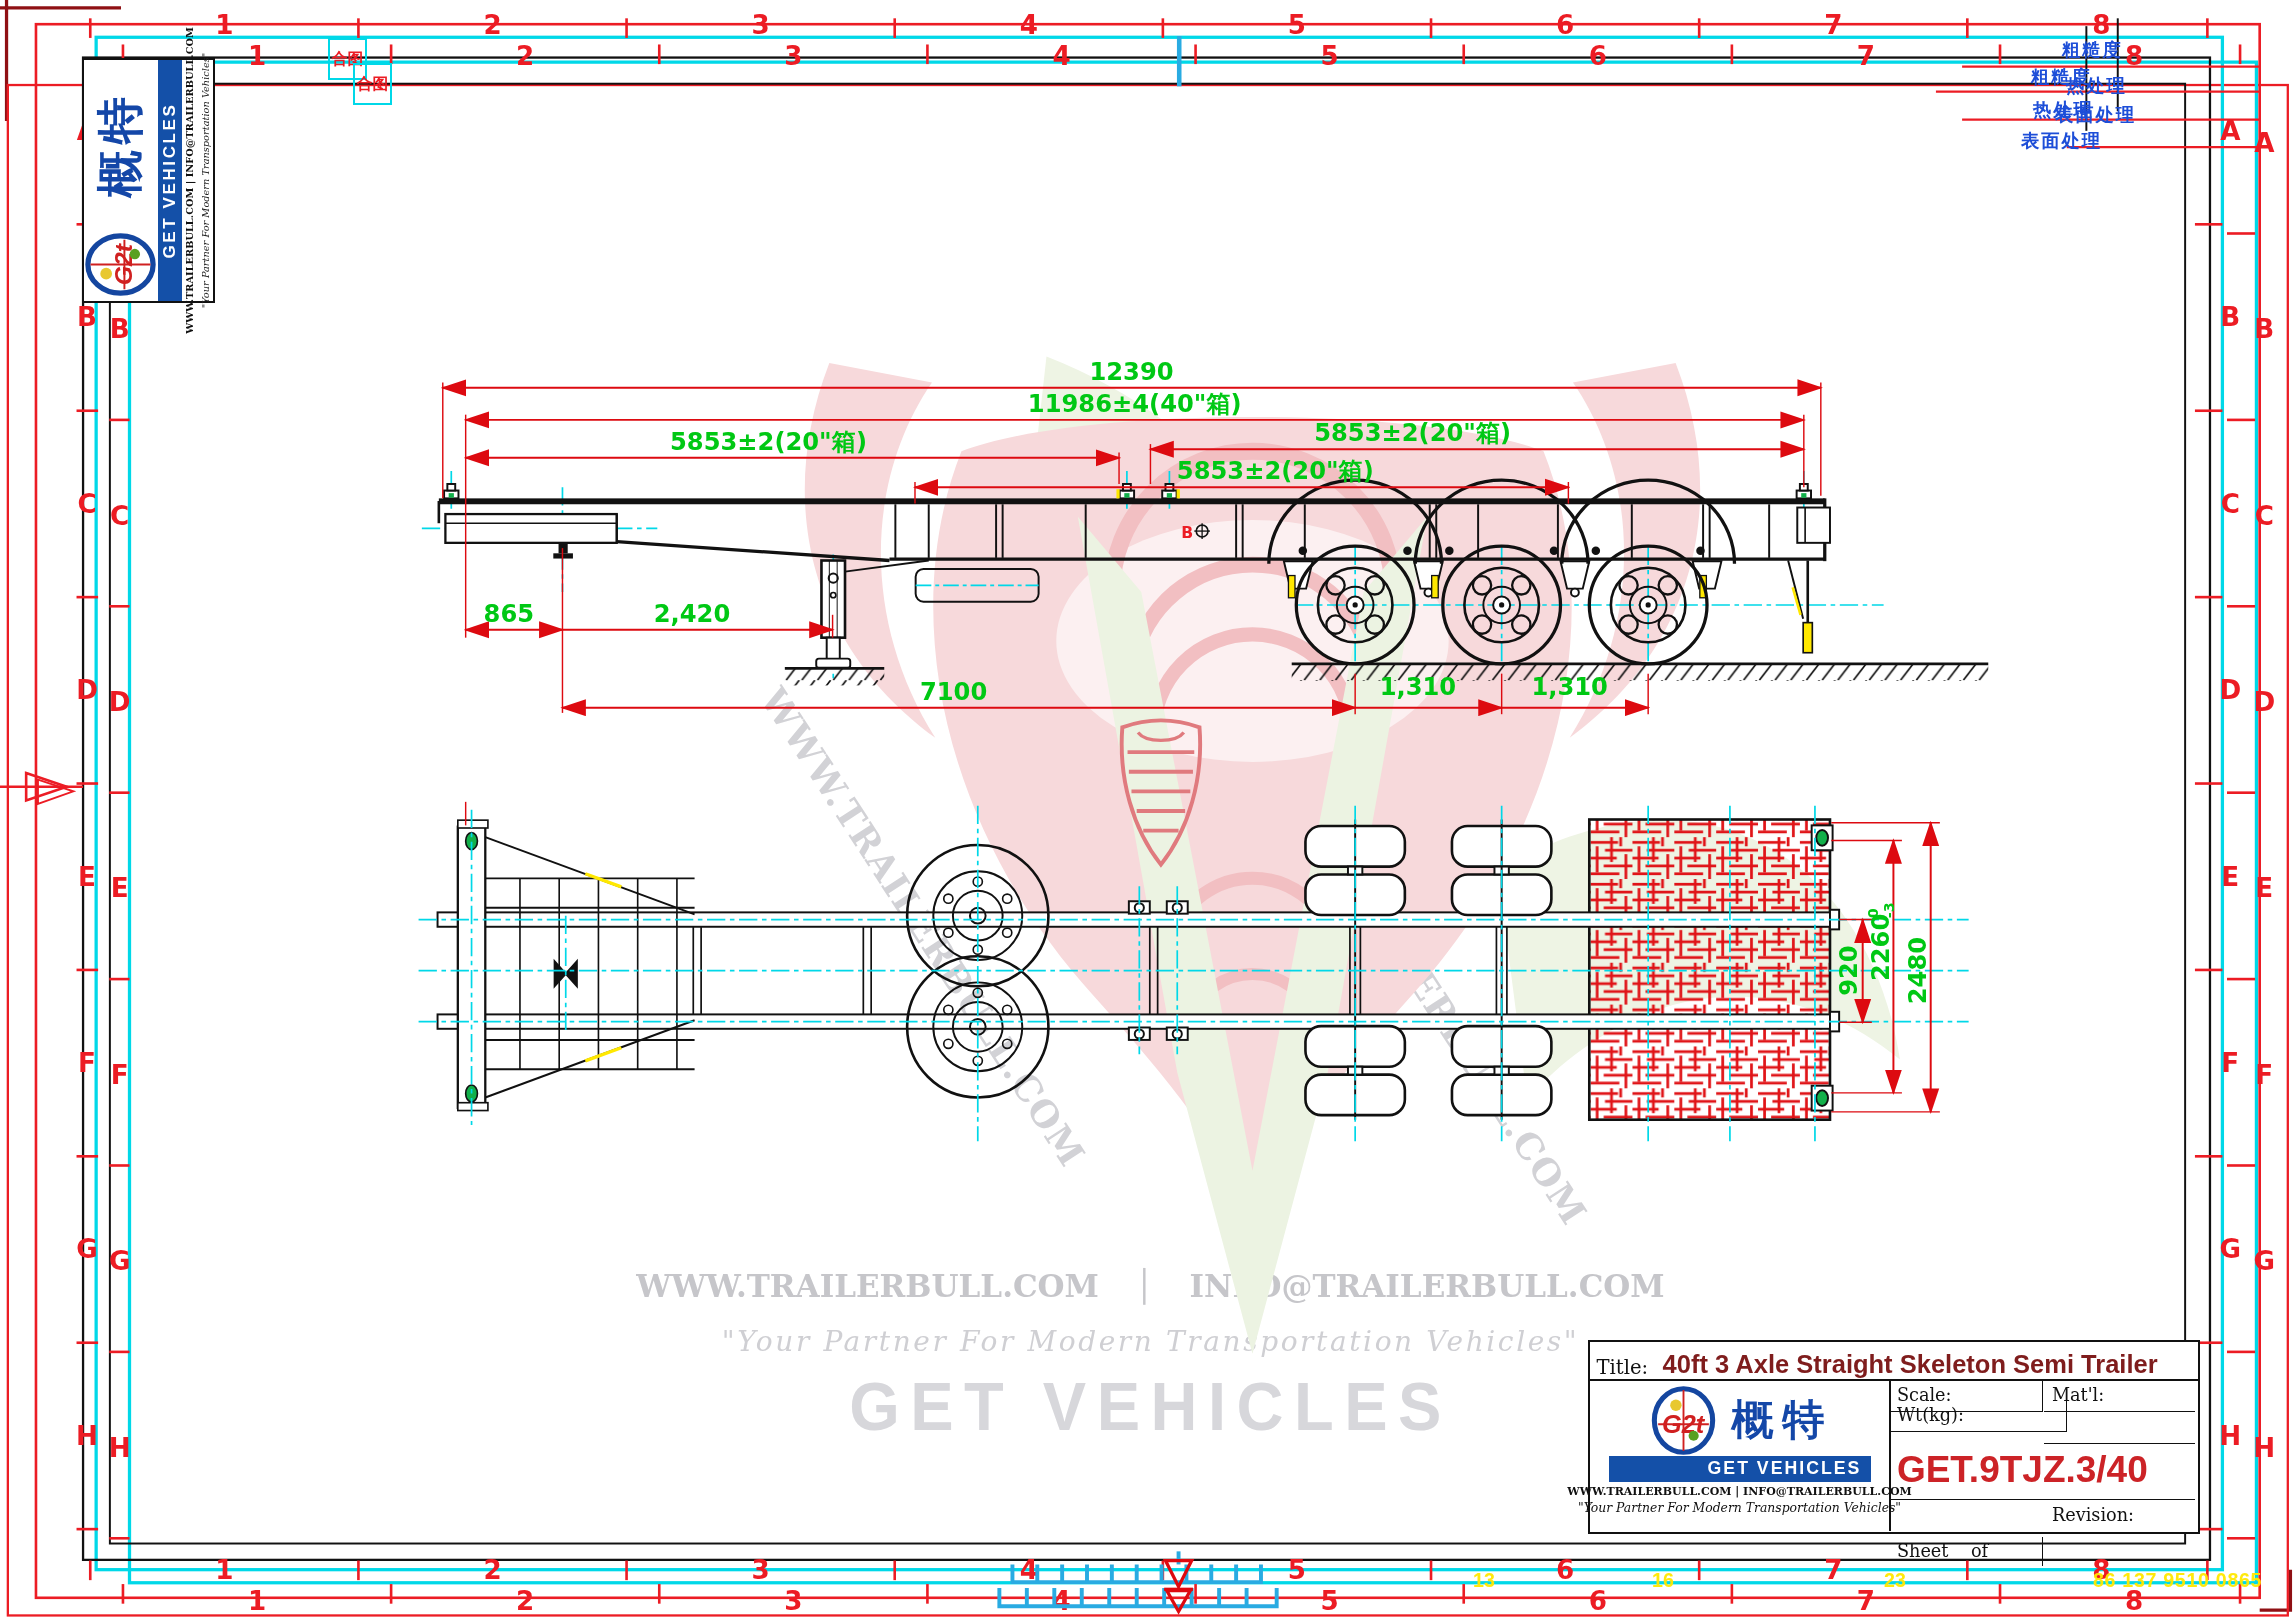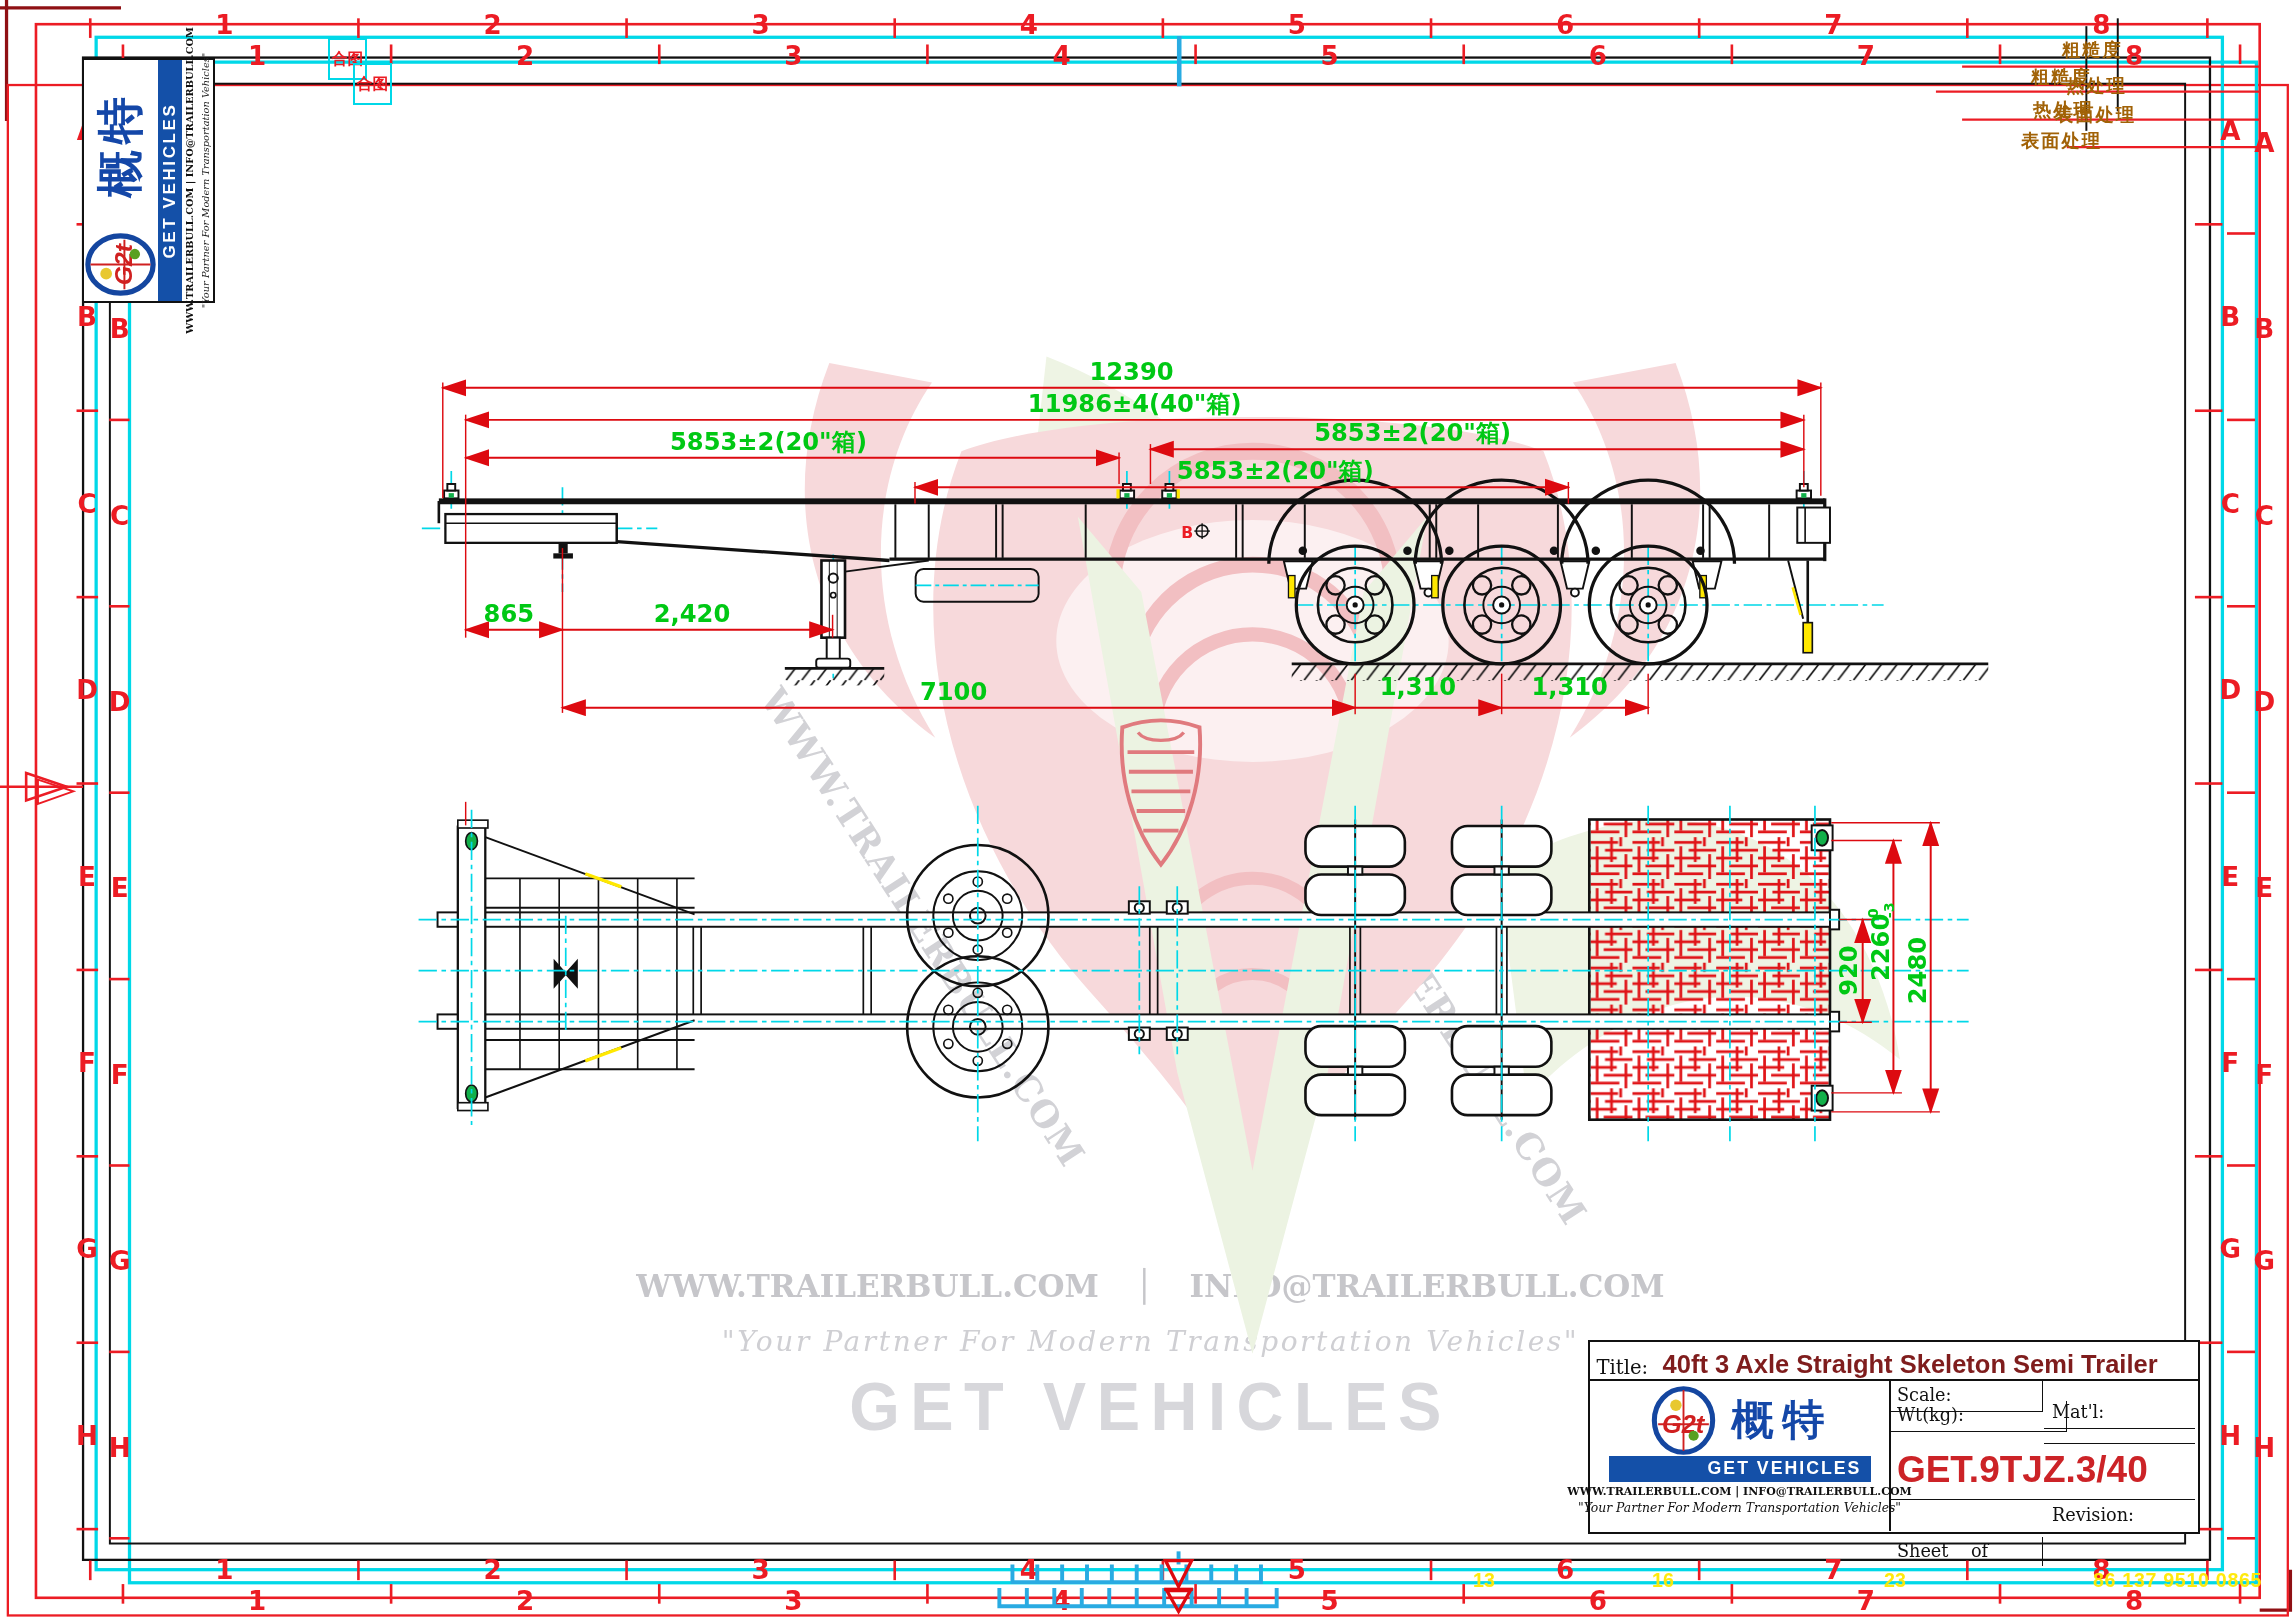--- a/index.html
+++ b/index.html
@@ -14,21 +14,21 @@
   .logo-rot .main{flex:1;display:flex;align-items:center;}
   .logo-cn{flex:1;text-align:center;color:#1447a8;font-weight:bold;font-size:47px;letter-spacing:6.5px;
            font-family:"DejaVu Serif",serif;}
   .logo-banner{height:24px;background:#1450a8;color:#fff;font-weight:bold;font-size:17px;letter-spacing:2.6px;
                display:flex;align-items:center;justify-content:center;}
   .logo-contact{height:16.4px;font-family:"DejaVu Serif",serif;font-weight:bold;font-size:9.8px;
                 display:flex;align-items:center;justify-content:center;color:#111;white-space:nowrap;}
   .logo-tag{height:15px;font-family:"DejaVu Serif",serif;font-style:italic;font-size:9.8px;
             display:flex;align-items:center;justify-content:center;color:#222;white-space:nowrap;}
   
-  .cn-red{color:#a16207;font-weight:bold;font-size:18.3px;letter-spacing:2px;white-space:nowrap;z-index:40;
+  .cn-red{color:#1d4ed8;font-weight:bold;font-size:18.3px;letter-spacing:2px;white-space:nowrap;z-index:40;
           font-family:"DejaVu Sans",sans-serif;}
   .hetu{width:35px;height:38px;border:2px solid #00d8e8;display:flex;align-items:center;justify-content:center;
         color:#ec1c24;font-weight:bold;font-size:15.7px;z-index:40;background:transparent;}
   
   .wm-diag{color:#d2d2d6;font-family:"DejaVu Serif",serif;font-weight:bold;font-size:36px;
            white-space:nowrap;transform-origin:left top;z-index:2;letter-spacing:1.3px;}
   .wm-l1{left:696px;top:1268px;width:909px;display:flex;justify-content:center;gap:36px;
          color:#c6c6ca;font-family:"DejaVu Serif",serif;font-weight:bold;font-size:31px;z-index:2;white-space:nowrap;}
   .wm-l2{left:696px;top:1325px;width:909px;text-align:center;color:#cfcfd3;font-family:"DejaVu Serif",serif;
          font-style:italic;font-size:28px;letter-spacing:2.6px;z-index:2;white-space:nowrap;}
@@ -731,21 +731,21 @@
             <circle cx="72" cy="80" r="8" fill="#58a020"></circle>
         </svg>
         <span class="lc-cn">概特</span>
       </div>
       <div class="lc-banner">GET VEHICLES</div>
       <div class="lc-contact">WWW.TRAILERBULL.COM  |  INFO@TRAILERBULL.COM</div>
       <div class="lc-tag">"Your Partner For Modern Transportation Vehicles"</div>
     </div>
 
     <div class="cell" style="left:299px;top:39px;width:154px;height:31px;border-bottom:1.3px solid #111;border-right:1.3px solid #111;">Scale:</div>
-    <div class="cell" style="left:454px;top:56px;width:151px;height:31px;border-bottom:1.3px solid #111;">Mat'l:</div>
+    <div class="cell" style="left:454px;top:39px;width:151px;height:31px;border-bottom:1.3px solid #111;">Mat'l:</div>
     <div class="cell" style="left:299px;top:59px;width:178px;height:31px;border-bottom:1.3px solid #111;border-right:1.3px solid #111;">Wt(kg):</div>
     <div class="cell" style="left:454px;top:71px;width:151px;height:31px;border-bottom:1.3px solid #111;"></div>
     <div class="cell model" style="left:299px;top:103px;width:306px;height:55px;border-bottom:1.3px solid #111;">GET.9TJZ.3/40</div>
     <div class="cell" style="left:299px;top:159px;width:154px;height:29px;border-right:1.3px solid #111;margin-top:36px;">
       <span>Sheet</span>&nbsp;&nbsp;&nbsp;&nbsp;<span>of</span>
     </div>
     <div class="cell" style="left:454px;top:159px;width:151px;height:29px;">Revision:</div>
   </div>
 </div>
 

